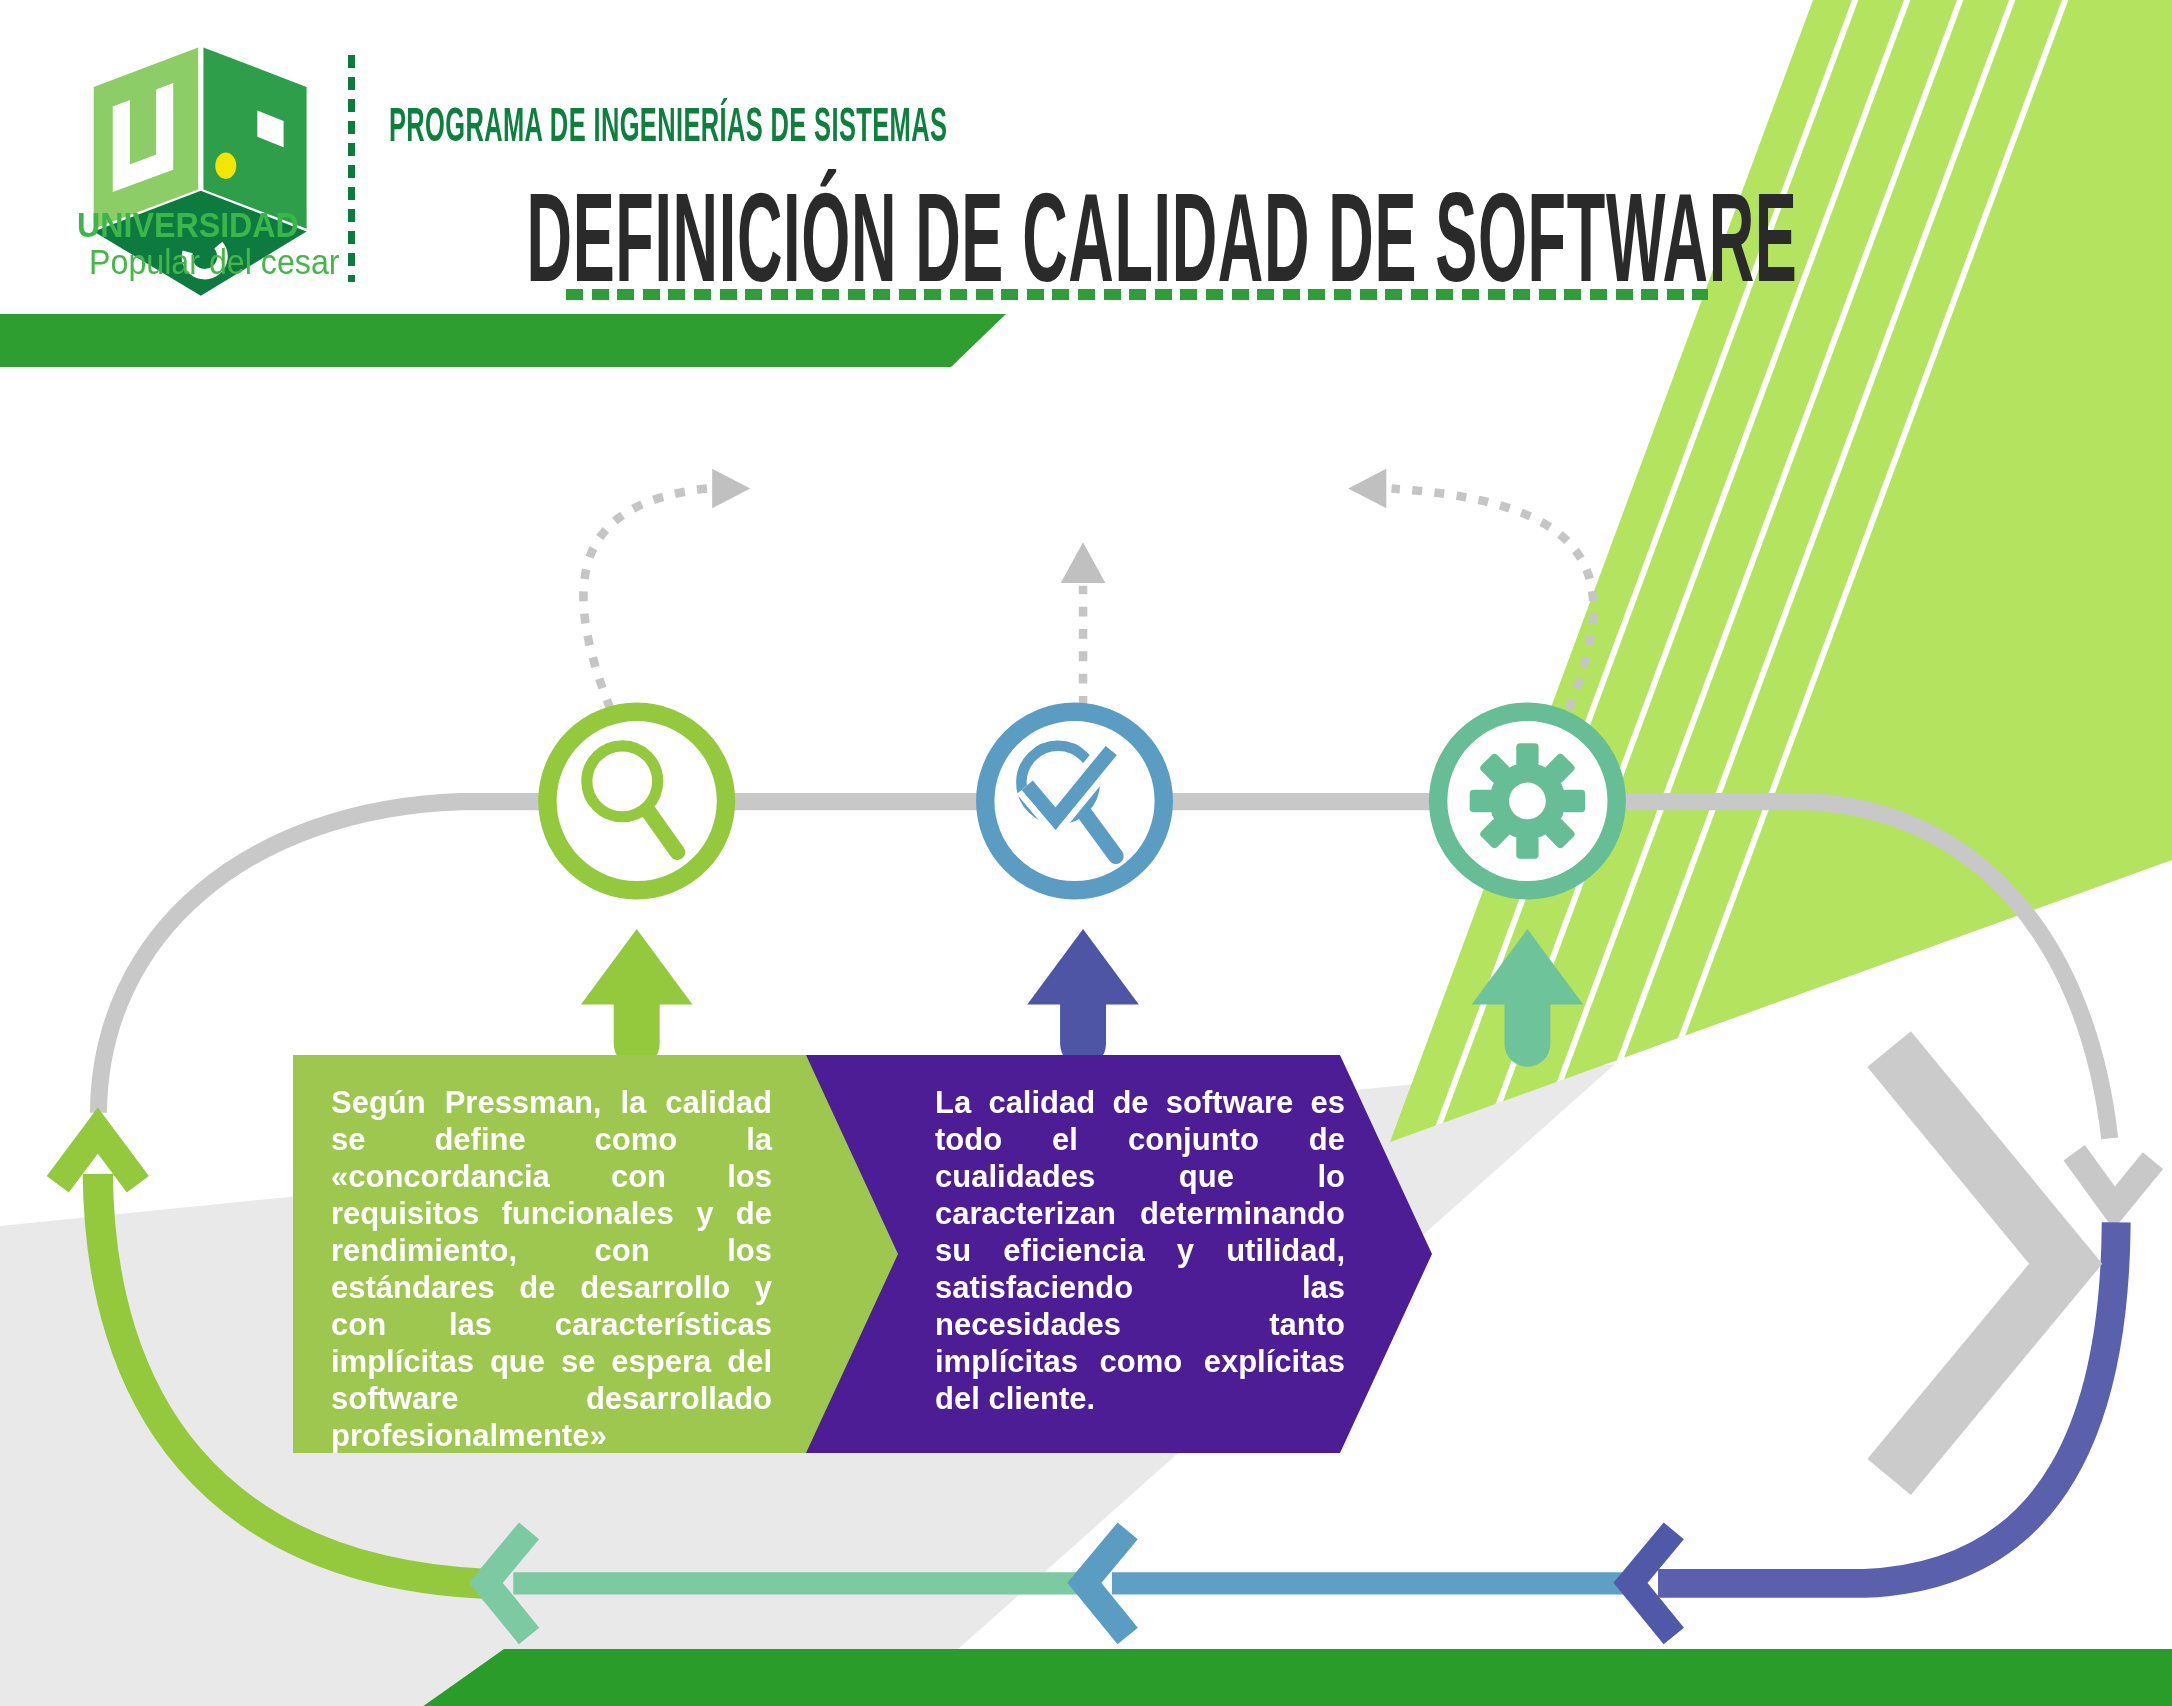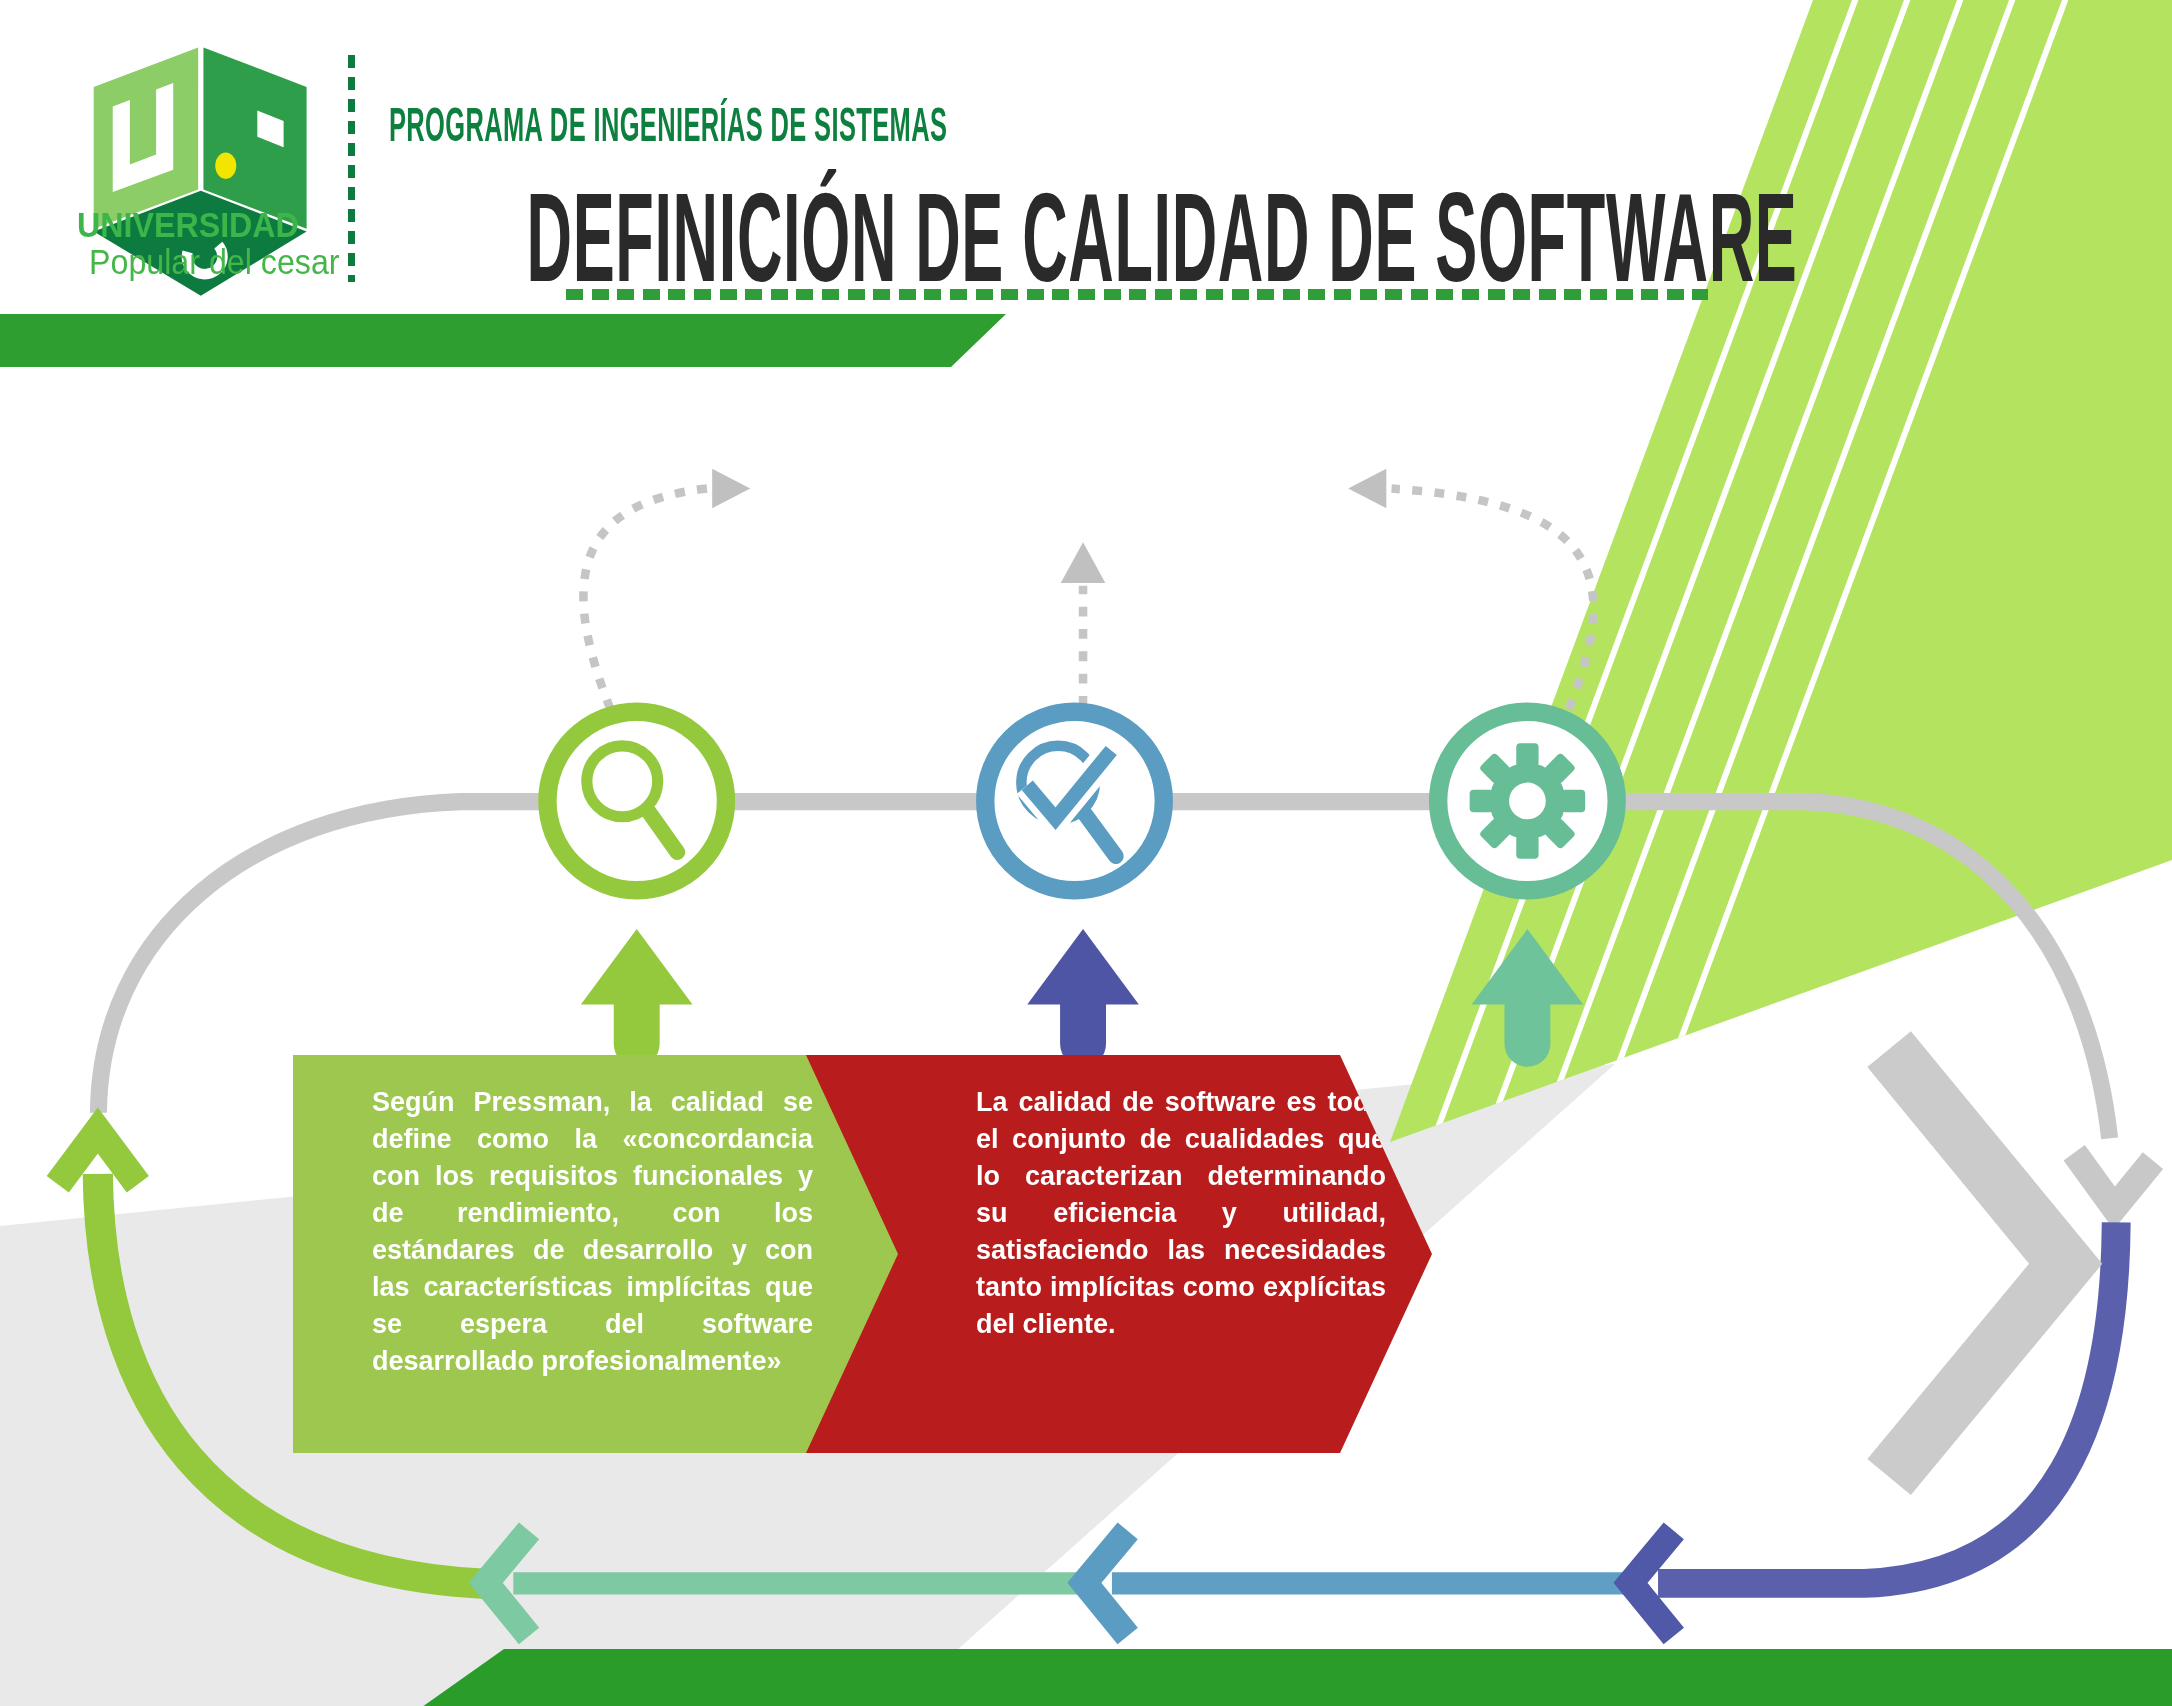--- a/index.html
+++ b/index.html
@@ -35,26 +35,26 @@
   #main-title span{position:absolute;left:53.5%;top:0;font-size:126px;font-weight:bold;color:#2a2a2a;
     white-space:nowrap;transform:translateX(-50%) scaleX(.5);letter-spacing:1.3px;}
   #title-underline{left:566px;top:289px;width:1142px;height:11px;
     background:repeating-linear-gradient(90deg,#2f9e38 0 17px,transparent 17px 25.6px);}
   
   #pill{left:773px;top:429px;width:565px;height:101px;border-radius:54px;background:#55889f;}
   #pill span{position:absolute;left:50%;top:5.3px;font-size:88px;font-weight:bold;color:#fff;
     white-space:nowrap;transform:translateX(-50%) scaleX(.55);}
   
   .card{top:1055px;height:398px;color:#fff;font-weight:bold;}
-  .card .txt{position:absolute;top:29px;font-size:27px;line-height:37px;
-    text-align:justify;text-align-last:left;margin-left:41px;}
+  .card .txt{position:absolute;top:29px;font-size:31px;line-height:37px;
+    text-align:justify;text-align-last:left;}
   #card1{left:293px;width:607px;background:#9dc74f;
     clip-path:polygon(0 0,515px 0,607px 50%,515px 100%,0 100%);}
   #card1 .txt{left:38px;width:441px;}
-  #card2{left:806px;width:626px;background:#b91c1c;
+  #card2{left:806px;width:626px;background:#4c1d95;
     clip-path:polygon(0 0,534px 0,626px 50%,534px 100%,0 100%,92px 50%);text-decoration:underline;}
   #card2 .txt{left:129px;width:410px;}
   #card3{left:1341px;width:652px;background:#72c495;
     clip-path:polygon(0 0,560px 0,652px 50%,560px 100%,0 100%,92px 50%);}
   #card3 .txt{left:129px;width:407px;}
   svg{display:block;}
 </style>
 </head>
 <body>
 

